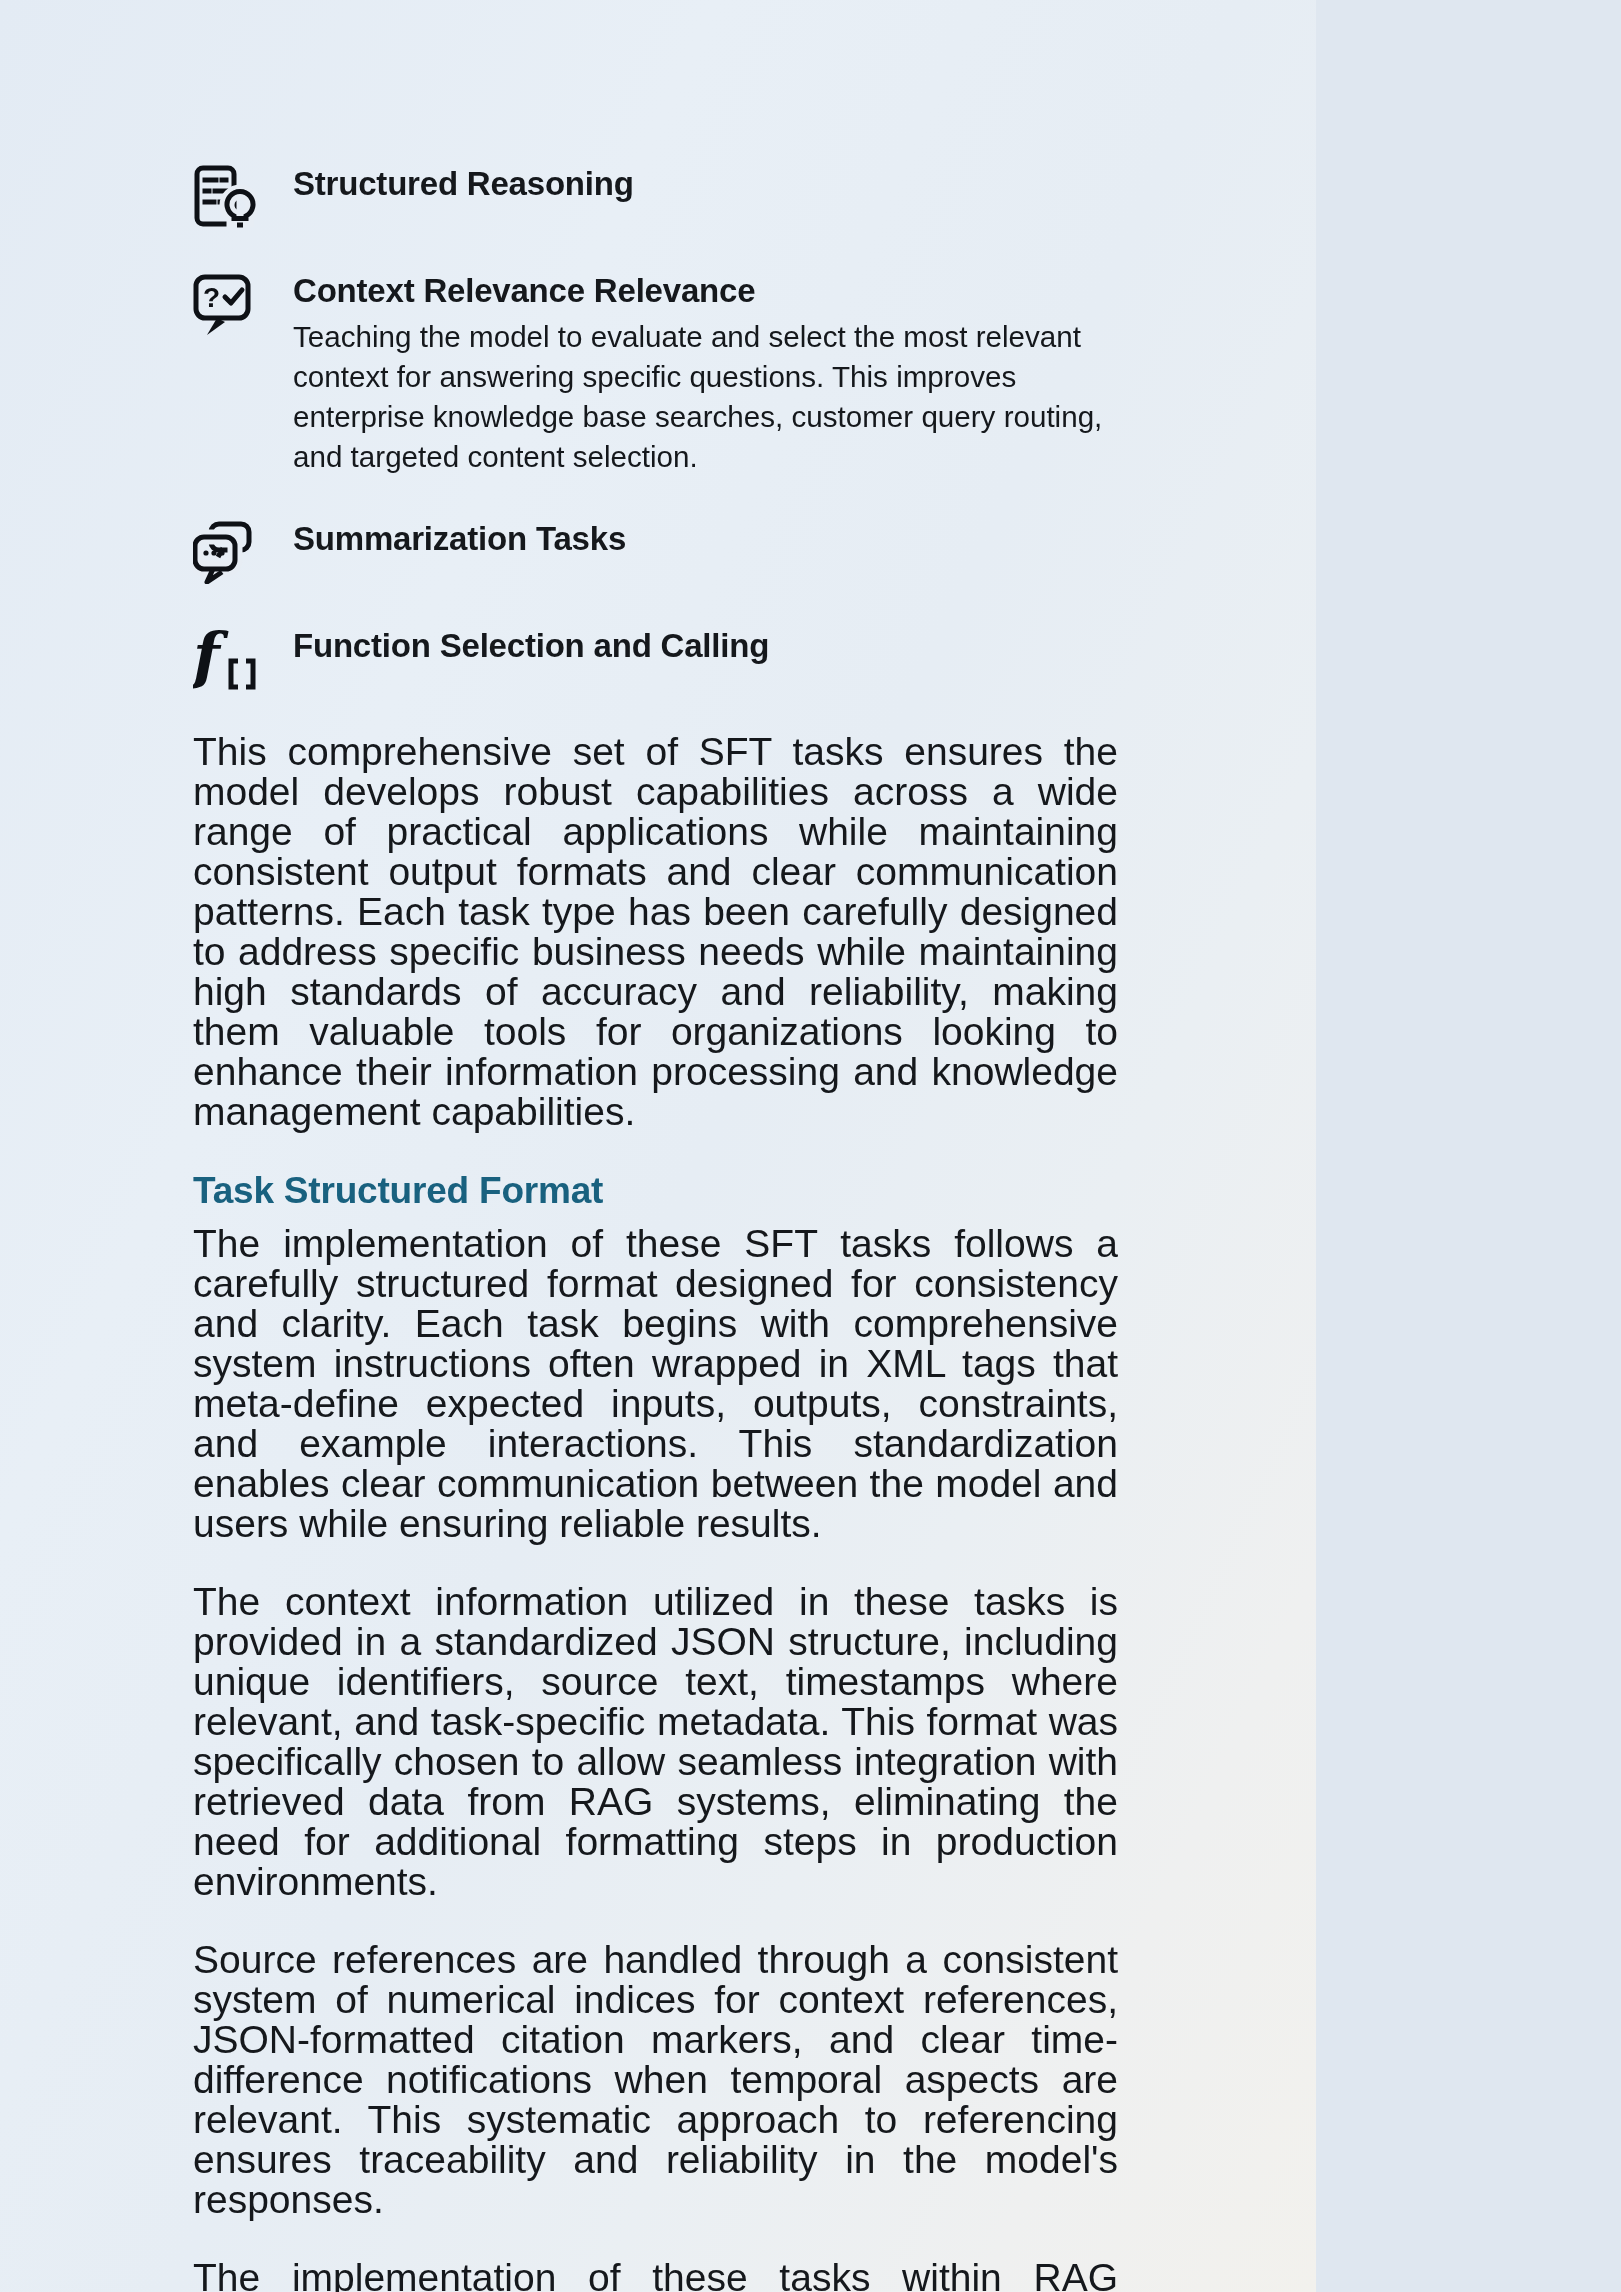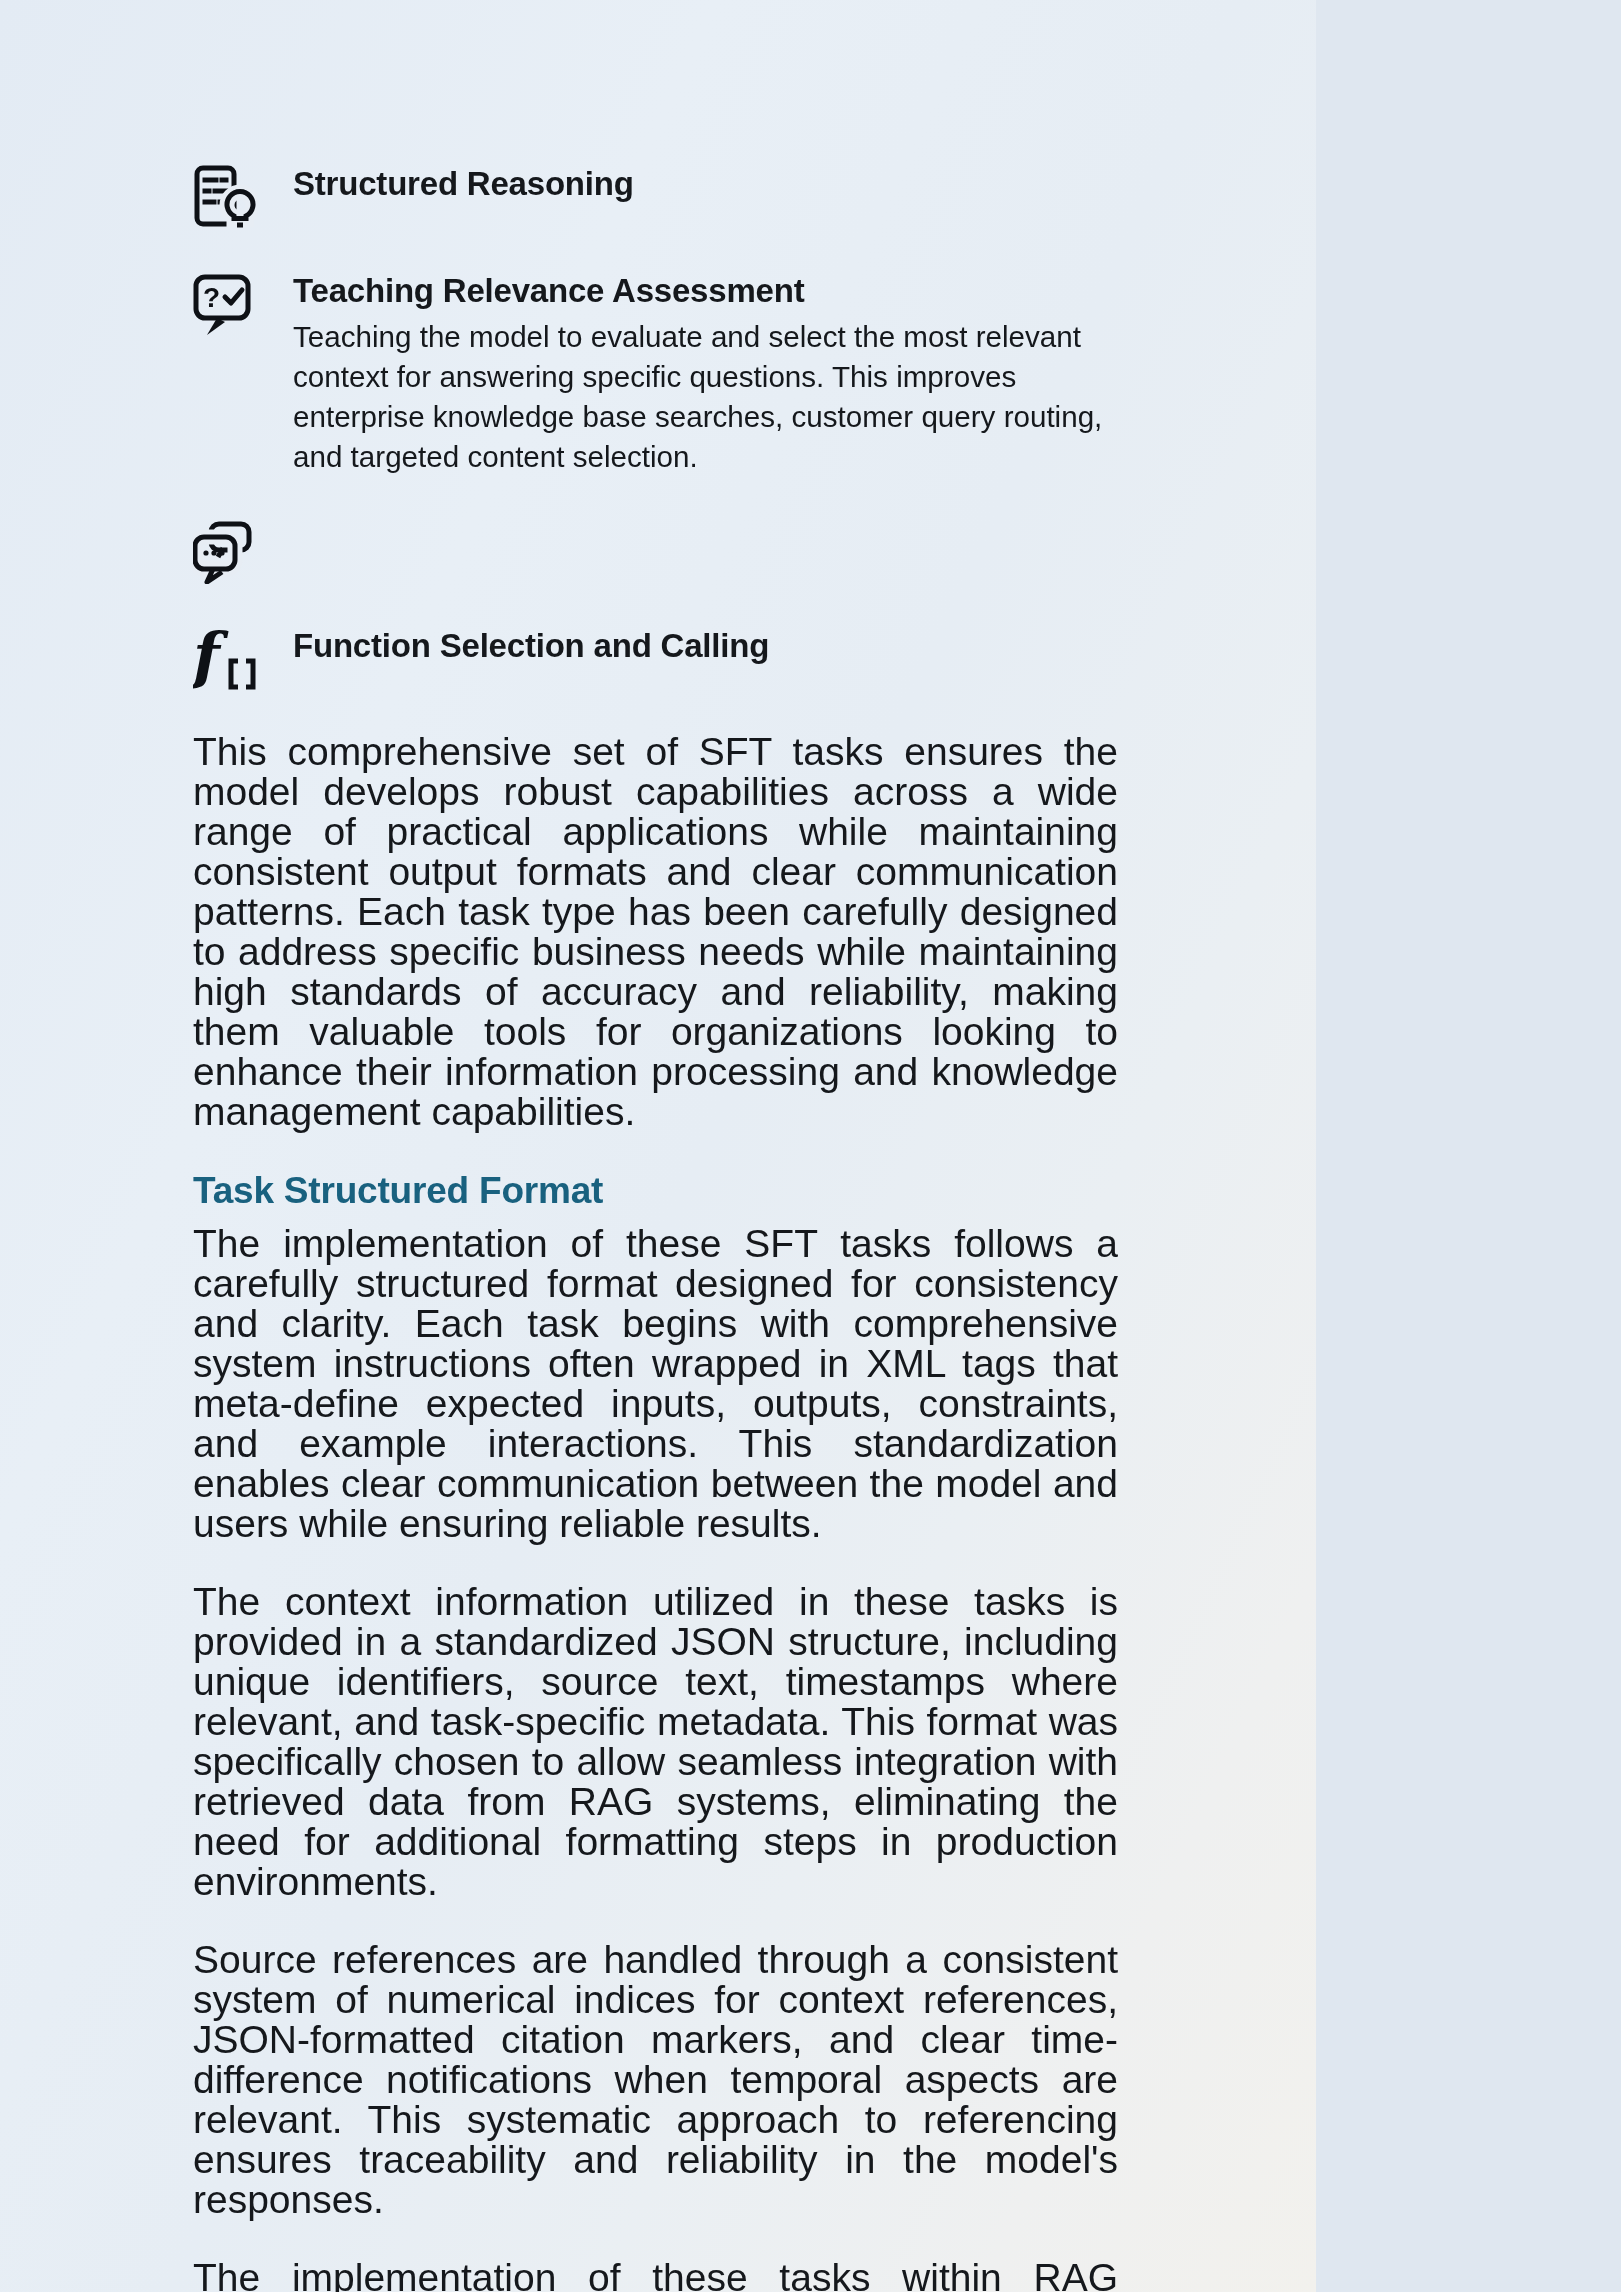--- a/index.html
+++ b/index.html
@@ -78,38 +78,39 @@
   <div class="item">
     <div class="item-icon">
       <svg width="64" height="64" viewBox="0 0 64 64">
         <rect class="icon-stroke" x="3" y="5" width="52" height="41" rx="9"></rect>
         <path d="M24,46 L14,63 L32,50 Z" fill="#0e1116"></path>
         <text x="10" y="35" font-family="Liberation Sans, sans-serif" font-size="28" font-weight="bold" fill="#0e1116">?</text>
         <path class="icon-stroke" d="M32,25 l6,6 l11,-13" stroke-linecap="round" stroke-linejoin="round"></path>
       </svg>
     </div>
     <div class="item-text">
-      <div class="item-title">Teaching Relevance Assessment</div>
+      <div class="item-title">Context Relevance Relevance</div>
       <div class="item-body">Teaching the model to evaluate and select the most relevant context for answering specific questions. This improves enterprise knowledge base searches, customer query routing, and targeted content selection.</div>
     </div>
   </div>
 
   <div class="item">
     <div class="item-icon">
       <svg width="64" height="64" viewBox="0 0 64 64">
         <path class="icon-stroke" d="M30,28 l-5,9 M26,4 h22 a8,8 0 0 1 8,8 v10 a8,8 0 0 1 -8,8 h-22 a8,8 0 0 1 -8,-8 v-10 a8,8 0 0 1 8,-8 Z"></path>
         <rect class="icon-halo" x="2" y="17" width="40" height="32" rx="9"></rect>
         <rect class="icon-stroke" x="2" y="17" width="40" height="32" rx="9"></rect>
         <path class="icon-stroke" d="M20,49 l-6,13 l15,-10" stroke-linejoin="round"></path>
         <circle cx="13" cy="33" r="2.6" fill="#0e1116"></circle>
         <circle cx="21" cy="33" r="2.6" fill="#0e1116"></circle>
         <circle cx="29" cy="33" r="2.6" fill="#0e1116"></circle>
       </svg>
     </div>
     <div class="item-text">
+      <div class="item-title">Summarization Tasks</div>
     </div>
   </div>
 
   <div class="item">
     <div class="item-icon">
       <svg width="64" height="64" viewBox="0 0 64 64">
         <text x="0" y="50" font-family="DejaVu Serif, serif" font-style="italic" font-weight="bold" font-size="62" fill="#0e1116">f</text>
         <path class="icon-stroke" d="M45,34 h-7 v26 h7"></path>
         <path class="icon-stroke" d="M53,34 h7 v26 h-7"></path>
       </svg>

